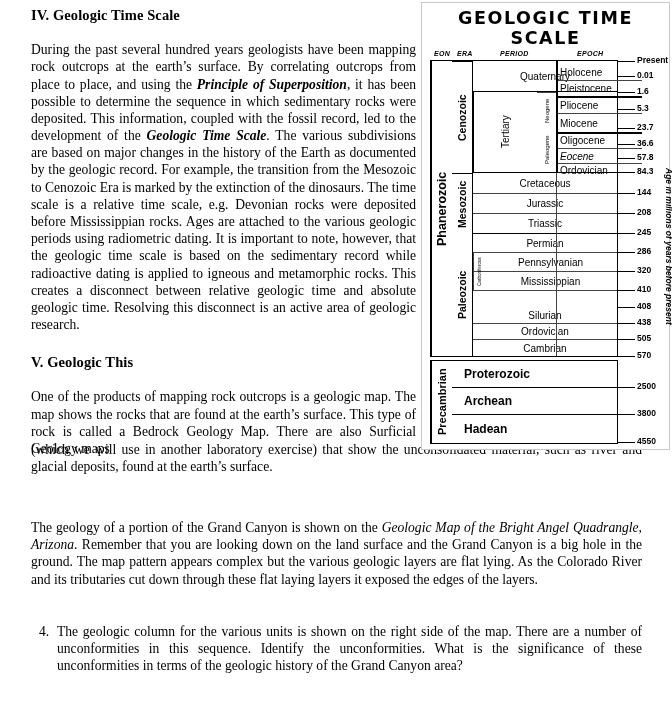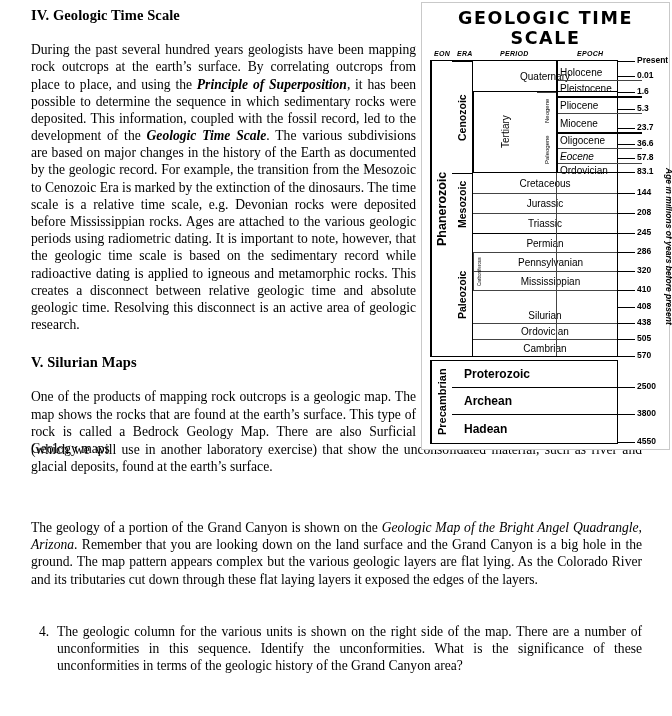--- a/index.html
+++ b/index.html
@@ -267,21 +267,21 @@
   <div class="col-left">
 
     <h2 class="heading">IV. Geologic Time Scale</h2>
 
     <div class="gap-md"></div>
 
     <p class="body"><span>During the past several hundred years geologists have been mapping rock outcrops at the earth’s surface. By correlating outcrops from place to place, and using the </span><span class="bi">Principle of Superposition</span><span>, it has been possible to determine the sequence in which sedimentary rocks were deposited. This information, coupled with the fossil record, led to the development of the </span><span class="bi">Geologic Time Scale</span><span>. The various subdivisions are based on major changes in the history of the Earth as documented by the geologic record. For example, the transition from the Mesozoic to Cenozoic Era is marked by the extinction of the dinosaurs. The time scale is a relative time scale, e.g. Devonian rocks were deposited before Mississippian rocks. Ages are attached to the various geologic periods using radiometric dating. It is important to note, however, that the geologic time scale is based on the sedimentary record while radioactive dating is applied to igneous and metamorphic rocks. This creates a disconnect between relative geologic time and absolute geologic time. Resolving this disconnect is an active area of geologic research.</span></p>
 
     <div class="gap-lg"></div>
 
-    <h2 class="heading">V. Silurian Maps</h2>
+    <h2 class="heading">V. Geologic This</h2>
 
     <div class="gap-md"></div>
 
     <p class="body">One of the products of mapping rock outcrops is a geologic map. The map shows the rocks that are found at the earth’s surface. This type of rock is called a Bedrock Geology Map. There are also Surficial Geology maps</p>
   </div>
 
   <div class="col-full" id="para-surficial">
     <p class="body">(which we will use in another laboratory exercise) that show the unconsolidated material, such as river and glacial deposits, found at the earth’s surface.</p>
   </div>
 
@@ -418,21 +418,21 @@
         <div class="tickrow" style="top:84px;">
             <div class="line"></div>
             <div class="lbl">36.6</div>
           </div>
         <div class="tickrow" style="top:98px;">
             <div class="line"></div>
             <div class="lbl">57.8</div>
           </div>
         <div class="tickrow" style="top:112px;">
             <div class="line"></div>
-            <div class="lbl">83.1</div>
+            <div class="lbl">84.3</div>
           </div>
         <div class="tickrow" style="top:133px;">
             <div class="line"></div>
             <div class="lbl">144</div>
           </div>
         <div class="tickrow" style="top:153px;">
             <div class="line"></div>
             <div class="lbl">208</div>
           </div>
         <div class="tickrow" style="top:173px;">

